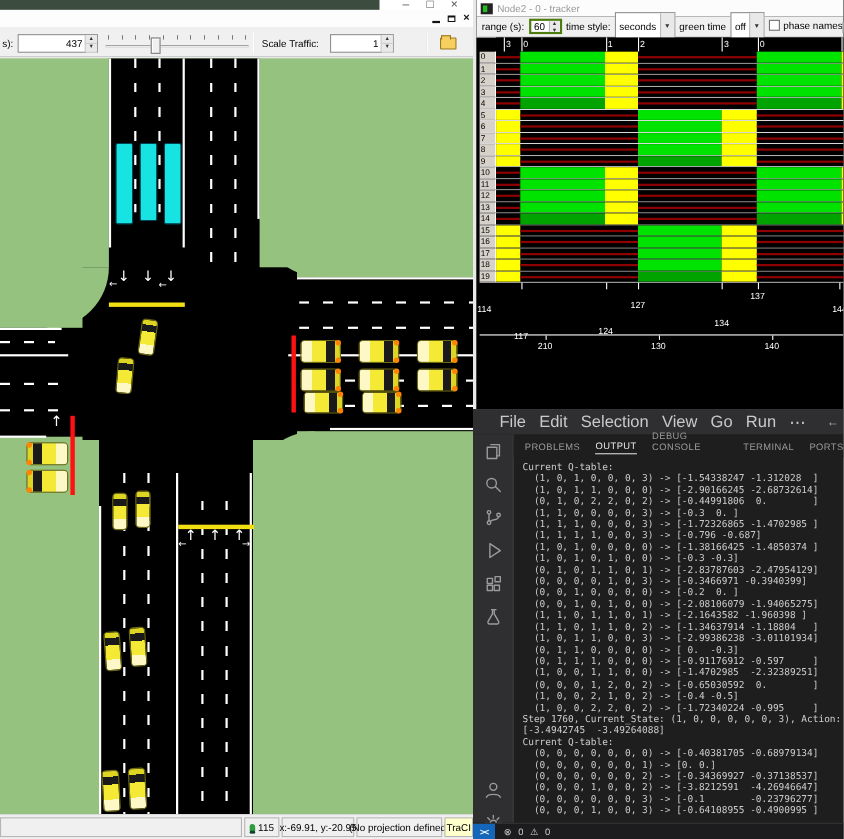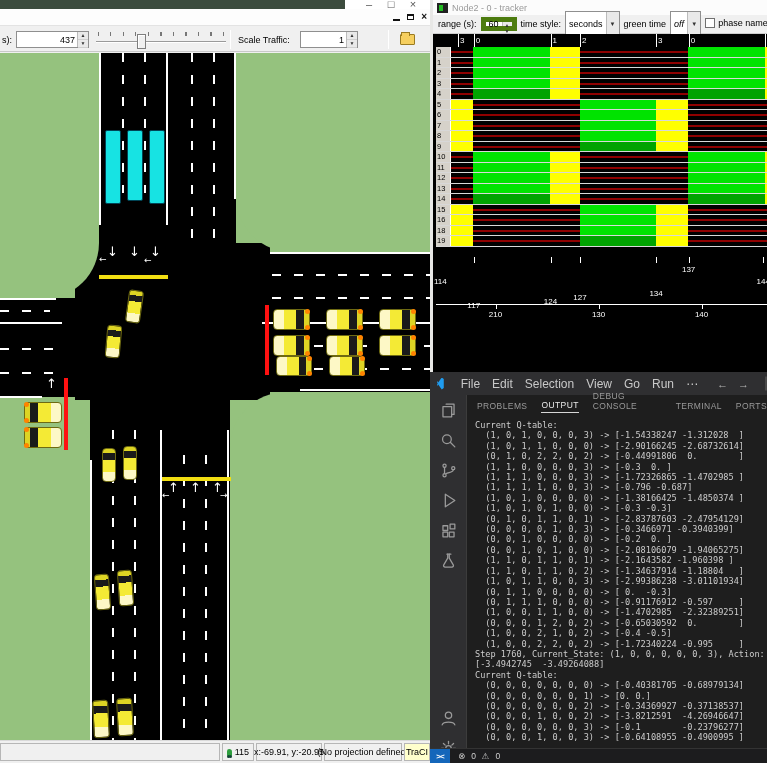--- a/index.html
+++ b/index.html
@@ -59,21 +59,21 @@
   .car-glyph:before{content:"";position:absolute;bottom:-2px;left:2px;width:3px;height:3px;background:#143;border-radius:50%;}
   .car-glyph:after{content:"";position:absolute;bottom:-2px;right:2px;width:3px;height:3px;background:#143;border-radius:50%;}
 
   
   #tracker{position:absolute;left:430px;top:0;width:337px;height:372px;background:#000;overflow:hidden;border-left:3px solid #e8e8e6;}
   #trk-title{position:absolute;left:0;top:0;right:0;height:15px;background:#fcfcfc;display:flex;align-items:center;gap:4px;padding-left:4px;}
   #trk-title .ticon{width:11px;height:10px;background:#222;position:relative;}
   #trk-title .ticon:before{content:"";position:absolute;left:2px;top:2px;width:4px;height:6px;background:#2b2;}
   #trk-title .ttext{font-size:9px;color:#9a9a9a;}
   #trk-toolbar{position:absolute;left:0;top:15px;right:0;height:19px;background:#f0f0f0;border-bottom:1px solid #cdcdcd;font-size:9px;display:flex;align-items:center;gap:4px;padding-left:5px;white-space:nowrap;}
-  .tk-field{height:14px;background:#fff;border:5px solid #4d7c0f;position:relative;display:inline-flex;align-items:center;padding:0 13px 0 3px;font-size:9px;}
+  .tk-field{height:14px;background:#fff;border:2px solid #4d7c0f;position:relative;display:inline-flex;align-items:center;padding:0 13px 0 3px;font-size:9px;}
   .tk-spin{position:absolute;right:0;top:0;bottom:0;width:10px;border-left:1px solid #bbb;background:#e9e9e9;font-size:5px;color:#333;text-align:center;line-height:6px;}
   .tk-combo{height:26px;background:#fff;border:1px solid #8f8f8f;position:relative;display:inline-flex;align-items:center;padding:0 16px 0 3px;font-size:9px;}
   .tk-combo .drop{position:absolute;right:0;top:0;bottom:0;width:13px;background:#e9e9e9;border-left:1px solid #bbb;font-size:6px;color:#333;display:flex;align-items:center;justify-content:center;}
   .tk-check{display:inline-flex;align-items:center;gap:3px;}
   .cbox{width:10px;height:10px;background:#fff;border:1px solid #707070;font-size:9px;line-height:8px;text-align:center;color:#111;font-weight:bold;}
   #phase-row{position:absolute;left:18px;right:0;top:34px;height:13px;background:#000;}
   .ph-tick{position:absolute;top:0;width:1px;height:13px;background:#fff;}
   .ph-lab{position:absolute;top:2px;font-size:8px;color:#fff;padding-left:2px;}
   #trk-rows{position:absolute;left:3px;right:0;top:47px;}
   .trk-row{display:flex;height:10.5px;border-bottom:1px solid #d8d8d8;}
@@ -85,21 +85,21 @@
   .ax-tick{position:absolute;top:0;width:1px;height:6px;background:#fff;}
   .ax-lab{position:absolute;transform:translateX(-50%);white-space:nowrap;}
   #ax-hline{position:absolute;left:-15px;right:0;top:47px;height:1px;background:#fff;}
   .ax-btick{position:absolute;top:48px;width:1px;height:4px;background:#fff;}
 
   
   #vscode{position:absolute;left:430px;top:372px;width:337px;height:391px;background:#1e1e1e;overflow:hidden;}
   #vs-titlebar{position:absolute;left:0;top:0;right:0;height:23px;background:#2f2f31;display:flex;align-items:center;padding-left:7px;gap:4px;}
   #vs-logo{width:12px;height:12px;background:#1f9cf0;clip-path:polygon(70% 0,100% 12%,100% 88%,70% 100%,18% 58%,4% 70%,0 62%,10% 50%,0 38%,4% 30%,18% 42%);}
   #vs-menus{display:flex;gap:2px;margin-left:8px;}
-  .vs-menu{color:#c9c9c9;font-size:12px;padding:2px 5px;border-radius:3px;}
+  .vs-menu{color:#c9c9c9;font-size:15px;padding:2px 5px;border-radius:3px;}
   .vs-nav{color:#b6b6b6;font-size:11px;margin-left:10px;display:flex;gap:10px;}
   #vs-search{flex:1;height:15px;margin:0 0 0 12px;background:#252526;border:1px solid #4a4a4a;border-radius:3px;}
   #vs-activity{position:absolute;left:0;top:23px;width:37px;bottom:15px;background:#2f2f31;border-right:1px solid #3c3c3c;}
   .act-icon{width:37px;height:30px;display:flex;align-items:center;justify-content:center;}
   .act-icon svg{width:19px;height:19px;stroke:#9b9b9b;fill:none;stroke-width:1.6;stroke-linecap:round;stroke-linejoin:round;}
   #vs-activity-bottom{position:absolute;left:0;bottom:0;width:37px;}
   #vs-panelhead{position:absolute;left:37px;top:23px;right:0;height:21px;background:#1e1e1e;display:flex;align-items:flex-end;gap:14px;padding:0 0 3px 10px;}
   .vs-tab{color:#9a9a9a;font-size:8.5px;letter-spacing:.4px;padding-bottom:2px;}
   .vs-tab.active{color:#eaeaea;border-bottom:1px solid #d7d7d7;}
   #vs-output{position:absolute;left:37px;top:46px;right:0;bottom:15px;overflow:hidden;
@@ -269,21 +269,21 @@
       <span class="tk-field">
           <span>60</span>
           <span class="tk-spin">▲<br>▼</span>
         </span>
       <span>time style:</span>
       <span class="tk-combo" style="width:60px;">
           <span>seconds</span>
           <span class="drop">▼</span>
         </span>
       <span>green time</span>
-      <span class="tk-combo" style="width:48px;font-style:italic;">
+      <span class="tk-combo" style="width:48px;">
           <span>off</span>
           <span class="drop">▼</span>
         </span>
       <span id="trk-checks"><span class="tk-check">
             <span class="cbox"></span>
             <span>phase names</span>
           </span><span class="tk-check">
             <span class="cbox">✓</span>
           </span></span>
     </div>
@@ -478,20 +478,30 @@
           <div class="trk-label">16</div>
           <div class="trk-track">
             <div class="seg" style="left: 0%; width: 6.9%; background: rgb(255, 255, 0);"></div>
             <div class="seg thin" style="left: 6.9%; width: 33.9%; background: rgb(143, 0, 0);"></div>
             <div class="seg" style="left: 40.8%; width: 24.1%; background: rgb(0, 227, 0);"></div>
             <div class="seg" style="left: 64.9%; width: 10%; background: rgb(255, 255, 0);"></div>
             <div class="seg thin" style="left: 74.9%; width: 25.1%; background: rgb(143, 0, 0);"></div>
           </div>
         </div>
         <div class="trk-row">
+          <div class="trk-label">17</div>
+          <div class="trk-track">
+            <div class="seg" style="left: 0%; width: 6.9%; background: rgb(255, 255, 0);"></div>
+            <div class="seg thin" style="left: 6.9%; width: 33.9%; background: rgb(143, 0, 0);"></div>
+            <div class="seg" style="left: 40.8%; width: 24.1%; background: rgb(0, 227, 0);"></div>
+            <div class="seg" style="left: 64.9%; width: 10%; background: rgb(255, 255, 0);"></div>
+            <div class="seg thin" style="left: 74.9%; width: 25.1%; background: rgb(143, 0, 0);"></div>
+          </div>
+        </div>
+        <div class="trk-row">
           <div class="trk-label">18</div>
           <div class="trk-track">
             <div class="seg" style="left: 0%; width: 6.9%; background: rgb(255, 255, 0);"></div>
             <div class="seg thin" style="left: 6.9%; width: 33.9%; background: rgb(143, 0, 0);"></div>
             <div class="seg" style="left: 40.8%; width: 24.1%; background: rgb(0, 227, 0);"></div>
             <div class="seg" style="left: 64.9%; width: 10%; background: rgb(255, 255, 0);"></div>
             <div class="seg thin" style="left: 74.9%; width: 25.1%; background: rgb(143, 0, 0);"></div>
           </div>
         </div>
         <div class="trk-row">
@@ -509,21 +519,21 @@
       <div id="ax-hline"></div>
     <div class="ax-tick" style="left: 7.2%;"></div>
         <div class="ax-tick" style="left: 31.5%;"></div>
         <div class="ax-tick" style="left: 40.8%;"></div>
         <div class="ax-tick" style="left: 64.9%;"></div>
         <div class="ax-tick" style="left: 75.2%;"></div>
         <div class="ax-tick" style="left: 98.8%;"></div>
         <span class="ax-lab" style="left: 31.5%; top: 8px; margin-top: 32px;">124</span>
         <span class="ax-lab" style="left: 75.2%; top: 8px;">137</span>
         <span class="ax-lab" style="left: -3.4%; top: 20px;">114</span>
-        <span class="ax-lab" style="left: 40.8%; top: 36px;">127</span>
+        <span class="ax-lab" style="left: 40.8%; top: 16px;">127</span>
         <span class="ax-lab" style="left: 98.8%; top: 20px;">144</span>
         <span class="ax-lab" style="left: 7.2%; top: 44px;">117</span>
         <span class="ax-lab" style="left: 64.9%; top: 32px;">134</span>
         <div class="ax-btick" style="left: 14.1%;"></div>
         <div class="ax-btick" style="left: 46.7%;"></div>
         <div class="ax-btick" style="left: 79.3%;"></div>
         <span class="ax-lab" style="left: 14.1%; top: 53px;">210</span>
         <span class="ax-lab" style="left: 46.7%; top: 53px;">130</span>
         <span class="ax-lab" style="left: 79.3%; top: 53px;">140</span>
       </div>

